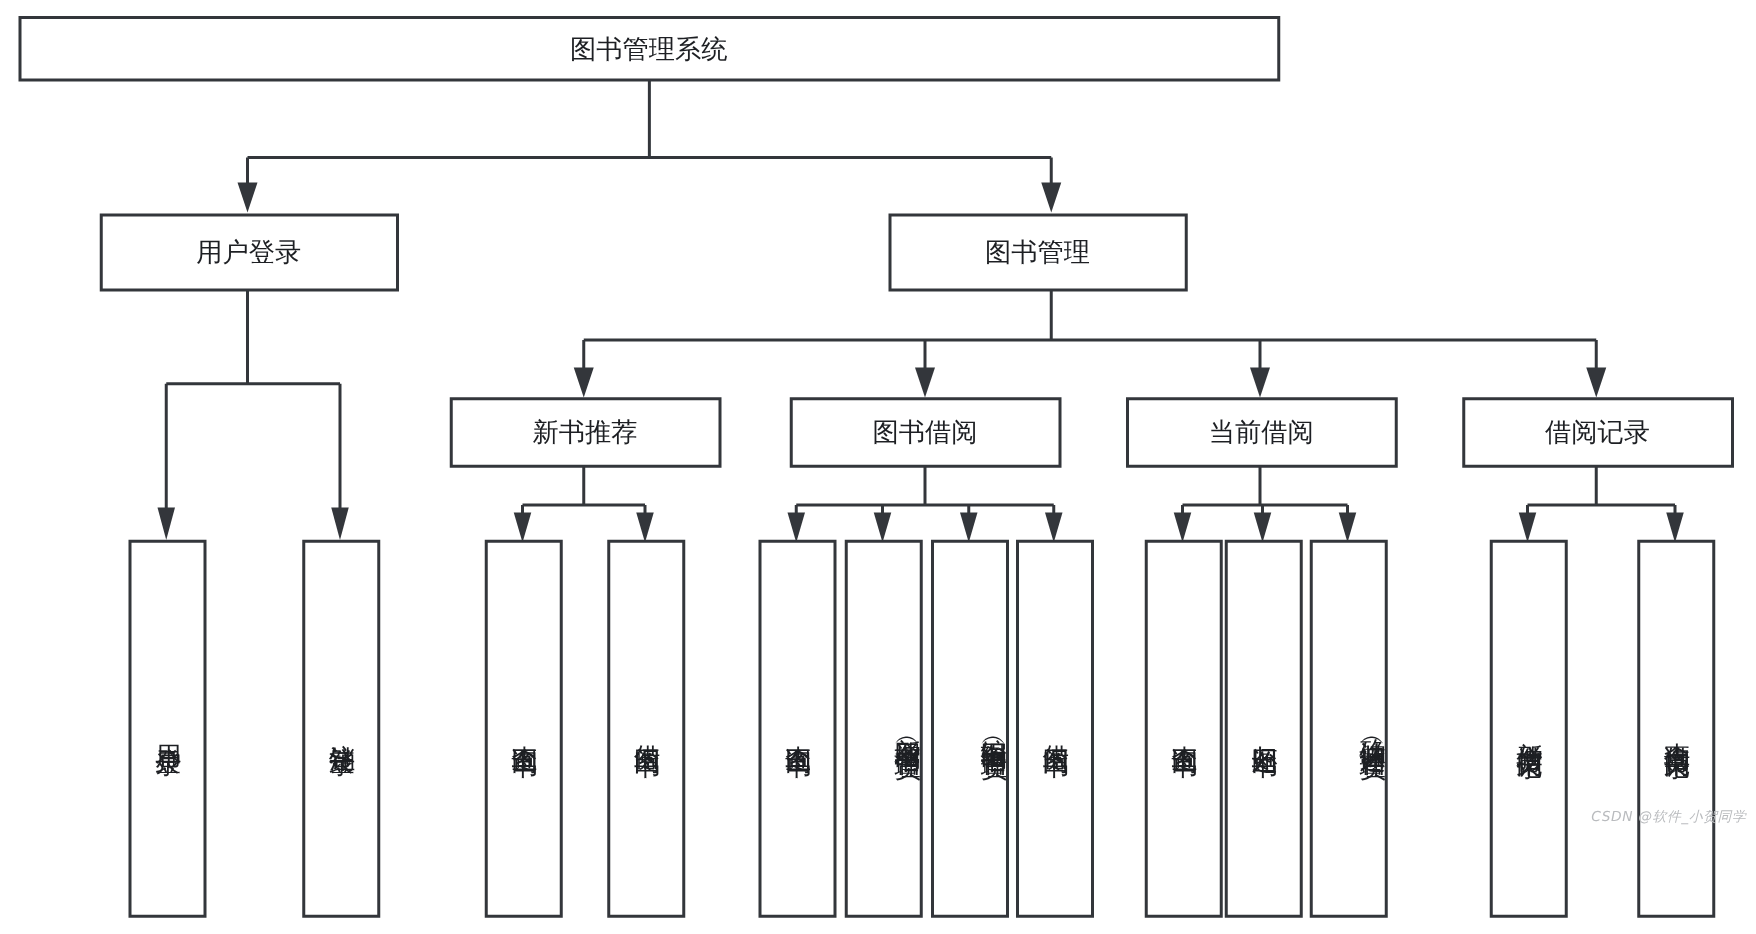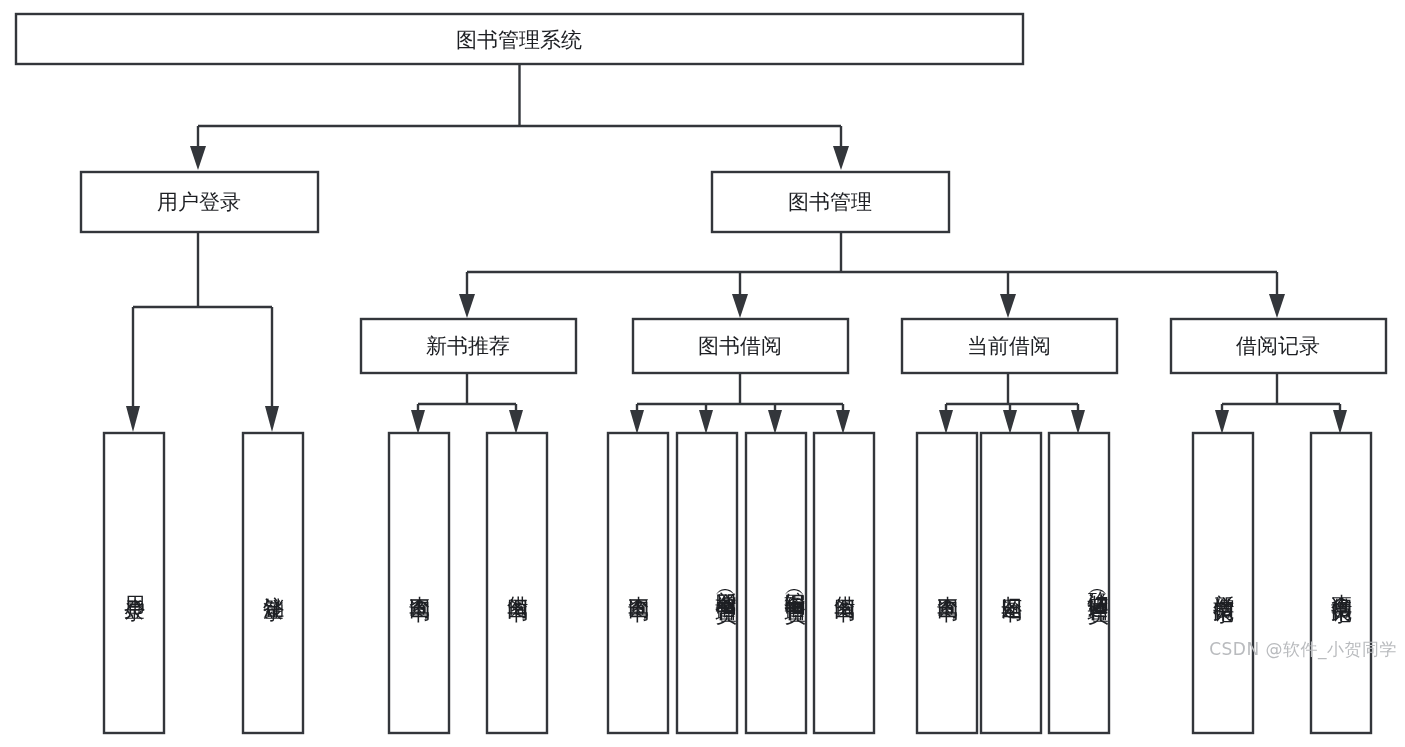--- a/index.html
+++ b/index.html
@@ -62,24 +62,25 @@
     color: #1d1f23;
     white-space: nowrap;
     text-align: center;
     pointer-events: none;
   }
   .watermark {
     position: absolute;
     right: 8px;
     bottom: 4px;
     font-family: "DejaVu Sans", "Liberation Sans", sans-serif;
-    font-size: 17px;
+    font-size: 11px;
     color: #b9bbbe;
     letter-spacing: 0.5px;
     white-space: nowrap;
+    font-style: italic;
   }
 </style>
 </head>
 <body>
 
 <div id="diagram-root">
 
   <svg id="diagram-svg" viewBox="0 0 1405 747">
 
     <g>

